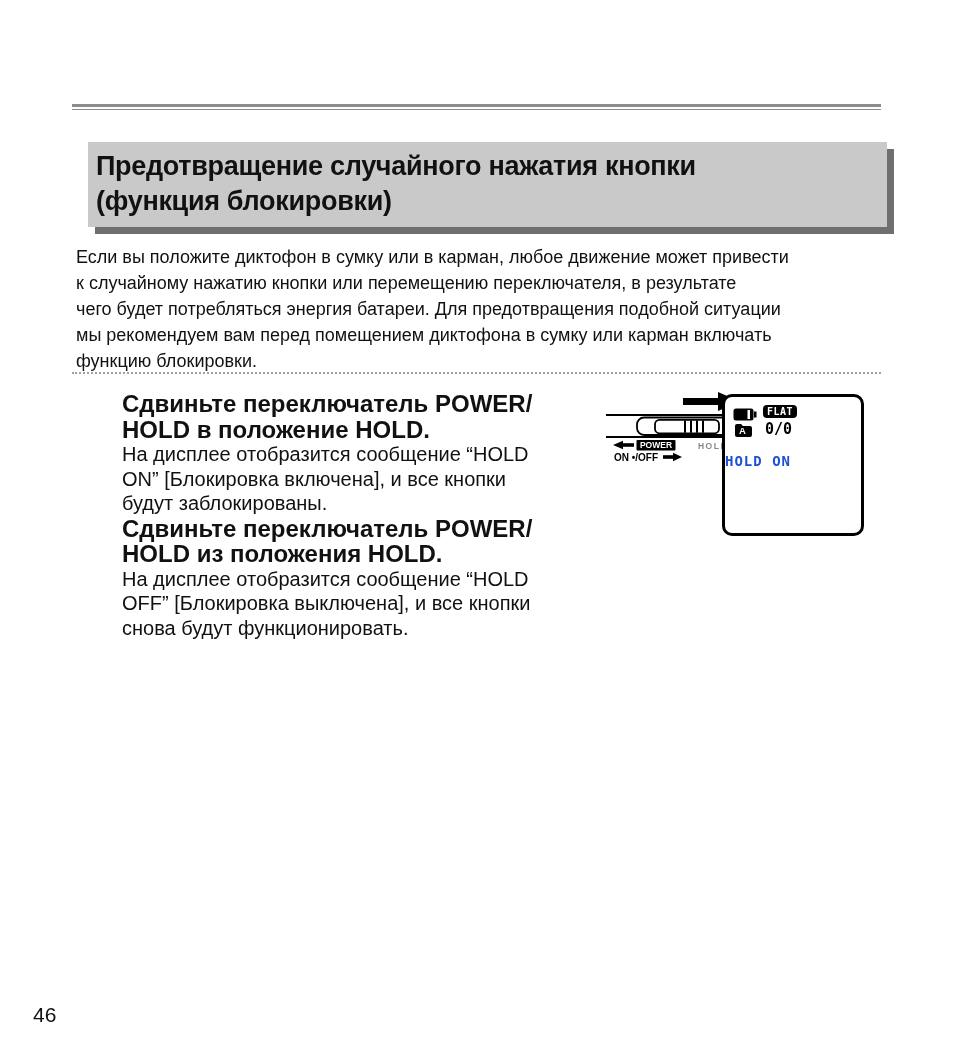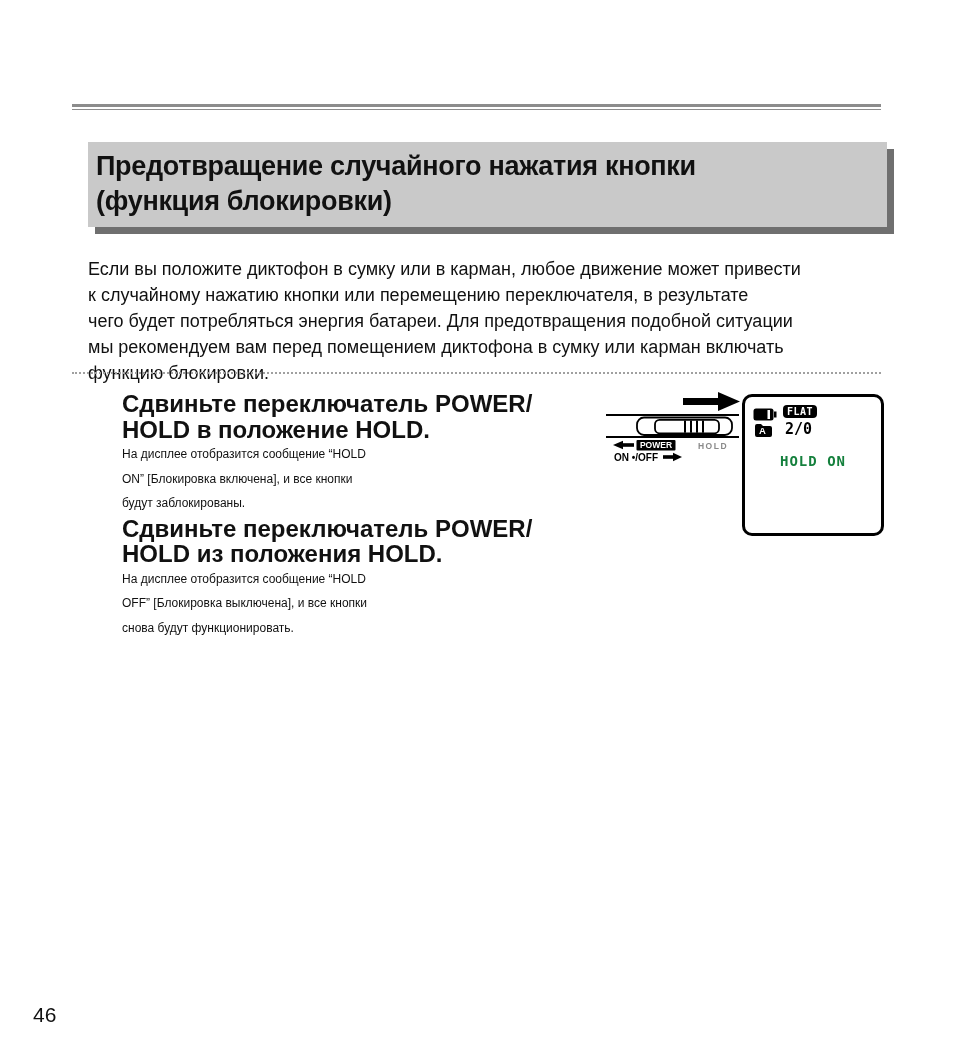--- a/index.html
+++ b/index.html
@@ -27,65 +27,65 @@
     box-shadow: 7px 7px 0 var(--header-shadow, #6f6f6f);
     margin-left: 16px;
   }
   .title {
     margin: 0; padding: 7px 8px 0 8px;
     font-size: 27px; font-weight: bold; line-height: 35px;
     letter-spacing: -0.3px;
   }
 
   .intro {
-    position: absolute; left: 72px; top: 240px; width: 822px; margin: 16px;
+    position: absolute; left: 72px; top: 240px; width: 822px; margin: 4px;
     font-size: 18px; line-height: 26px;
   }
 
   .dotted-rule {
     position: absolute; left: 72px; top: 372px; width: 809px; height: 0;
     border-top: 2px dotted var(--dotted, #a0a0a0);
   }
 
   .steps { position: absolute; left: 122px; top: 391px; width: 452px; }
   .step-heading {
     margin: 0; font-size: 24px; font-weight: bold; line-height: 25.5px;
   }
   .step-body {
-    margin: 0; font-size: 12px; line-height: 24.5px;
+    margin: 0; font-size: 20px; line-height: 24.5px;
   }
 
   
   .switch-illustration { position: absolute; left: 604px; top: 390px; width: 142px; height: 80px; }
 
   
   .lcd {
-    position: absolute; left: 742px; top: 394px; width: 142px; height: 142px;
+    position: absolute; left: 722px; top: 394px; width: 142px; height: 142px;
     border: 3px solid #000; border-radius: 10px; background: #fff;
     box-sizing: border-box;
   }
   .lcd .battery { position: absolute; left: 8px; top: 10px; }
   .lcd .flat {
     position: absolute; left: 38px; top: 8px;
     background: #000; color: #fff; border-radius: 4px;
     font-family: "DejaVu Sans Mono", monospace;
     font-size: 10px; font-weight: bold; line-height: 13px;
     padding: 0 4px; letter-spacing: 0.5px;
   }
   .lcd .folder { position: absolute; left: 8px; top: 25px; }
   .lcd .counter {
     position: absolute; left: 40px; top: 23px;
     font-family: "DejaVu Sans Mono", monospace;
     font-size: 15px; font-weight: bold; color: #000;
   }
   .lcd-msg {
     position: absolute; left: 0; top: 56px; width: 100%;
-    text-align: center;
+    text-align: left;
     font-family: "DejaVu Sans Mono", monospace;
-    font-size: 14px; font-weight: bold; letter-spacing: 1px; color: #15803d;
+    font-size: 14px; font-weight: bold; letter-spacing: 1px; color: #1d4ed8;
   }
 
   .page-number {
     position: absolute; left: 33px; top: 1003px;
     font-size: 21px; font-weight: normal;
   }
 </style>
 </head>
 <body>
 
@@ -171,20 +171,20 @@
       </svg>
     </span>
     <span class="flat">FLAT</span>
 
     <span class="folder">
       <svg viewBox="0 0 19 15" width="19" height="15" xmlns="http://www.w3.org/2000/svg">
         <path d="M2,4 a2,2 0 0 1 2,-2 h4 l2,2 h7 a2,2 0 0 1 2,2 v7 a2,2 0 0 1 -2,2 h-13 a2,2 0 0 1 -2,-2 z" fill="#000"></path>
         <text x="9.5" y="12.2" text-anchor="middle" font-family="Liberation Sans, sans-serif" font-size="9.5" font-weight="bold" fill="#fff">A</text>
       </svg>
     </span>
-    <span class="counter">2/0</span>
+    <span class="counter">0/0</span>
 
     <div class="lcd-msg">HOLD ON</div>
   </div>
 
   <div class="page-number">46</div>
 
 </div>
 
 </body></html>

